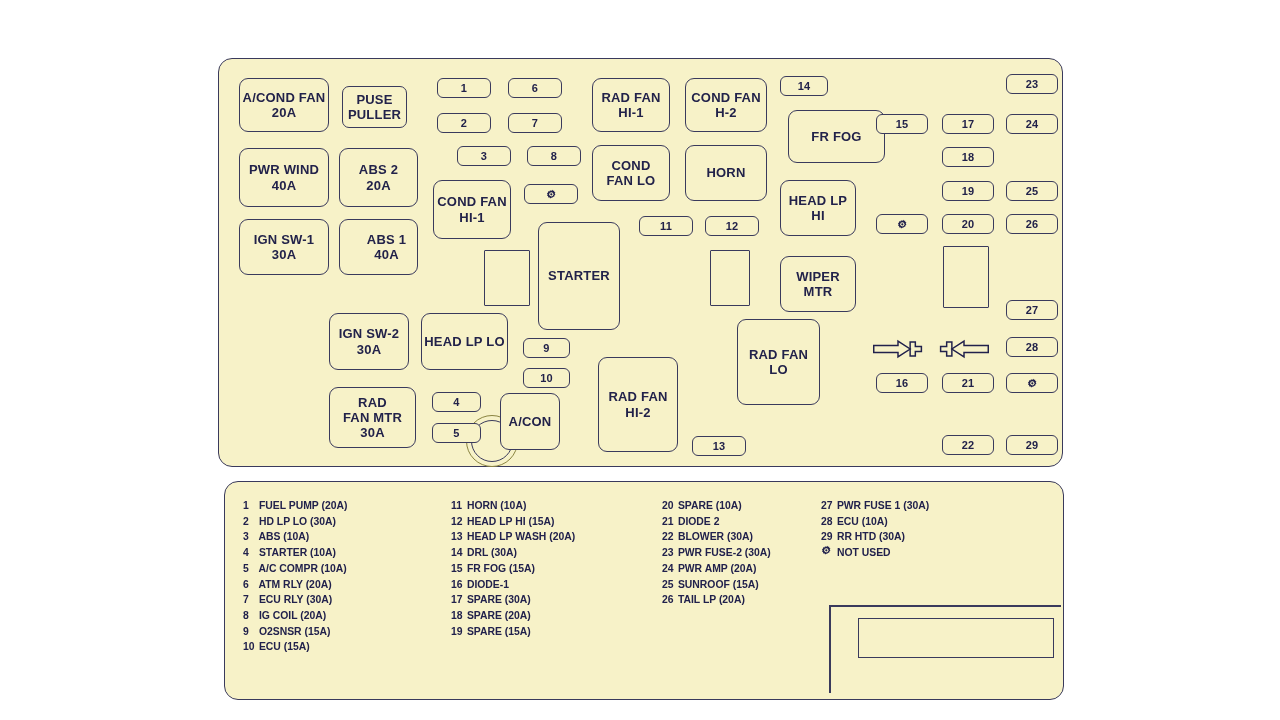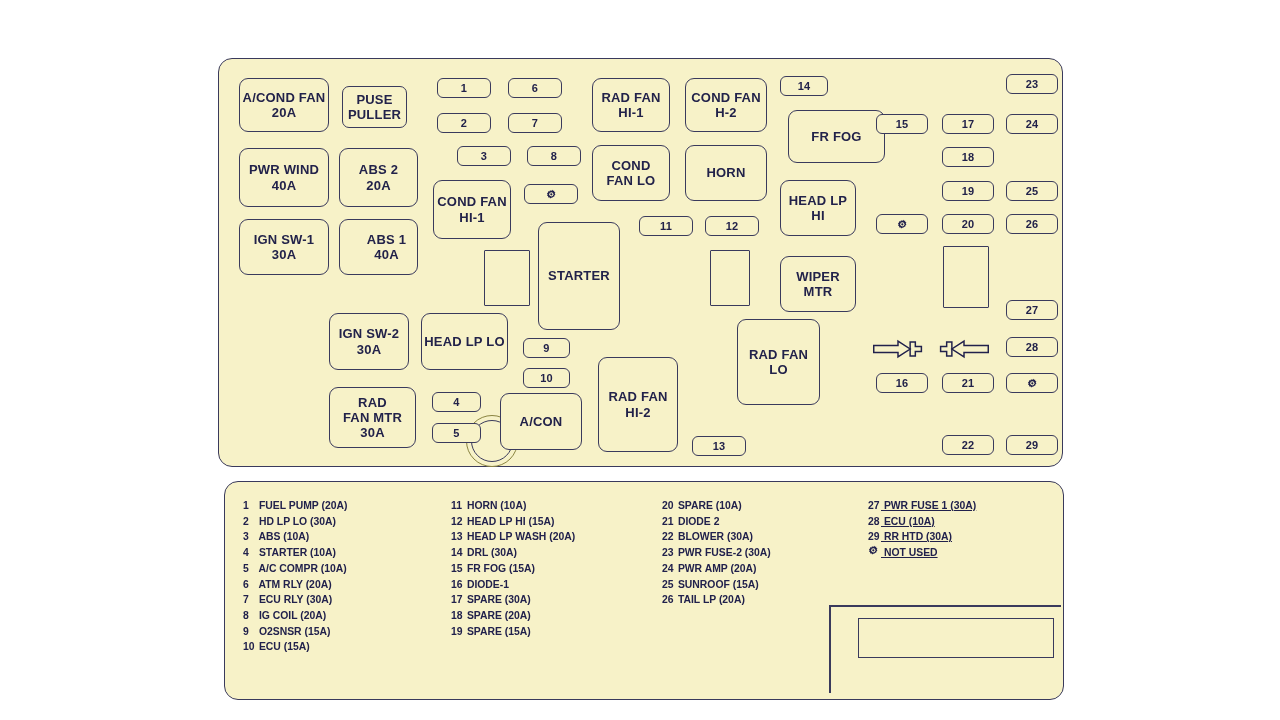--- a/index.html
+++ b/index.html
@@ -56,21 +56,21 @@
   .gear svg{display:block;}
 
   
   .diode{position:absolute;}
 
   
   .legend-col{position:absolute;top:498px;color:#21214c;font-size:10.4px;font-weight:700;line-height:15.7px;white-space:nowrap;}
   #legend-col-1{left:243px;}
   #legend-col-2{left:451px;}
   #legend-col-3{left:662px;}
-  #legend-col-4{left:868px;text-decoration:underline;}
+  #legend-col-4{left:821px;}
   .legend-line{display:block;}
   .legend-line .num{display:inline-block;min-width:13px;}
   #designated-note{
     position:absolute;left:224px;top:666px;width:640px;text-align:center;
     font-size:11.4px;font-weight:700;color:#21214c;letter-spacing:.3px;
   }
   #blank-box-outer{
     position:absolute;left:829px;top:605px;width:232px;height:88px;
     border:1.3px solid #3a3a5c;border-top-color:#3a3a5c;box-sizing:border-box;
     background:#f7f2c8;border-bottom:none;border-right:none;
@@ -129,21 +129,21 @@
         <span class="l2">30A</span>
       </div>
       <div class="cell relay" style="left: 421px; top: 313px; width: 87px; height: 57px;">
         <span class="l1">HEAD LP LO</span>
       </div>
       <div class="cell relay" style="left: 329px; top: 387px; width: 87px; height: 61px;">
         <span class="l1">RAD</span>
         <span class="l2">FAN MTR</span>
         <span class="l2">30A</span>
       </div>
-      <div class="cell relay" style="left: 500px; top: 393px; width: 82px; height: 57px;">
+      <div class="cell relay" style="left: 500px; top: 393px; width: 60px; height: 57px;">
         <span class="l1">A/CON</span>
       </div>
       <div class="cell relay" style="left: 592px; top: 78px; width: 78px; height: 54px;">
         <span class="l1">RAD FAN</span>
         <span class="l2">HI-1</span>
       </div>
       <div class="cell relay" style="left: 592px; top: 145px; width: 78px; height: 56px;">
         <span class="l1">COND</span>
         <span class="l2">FAN LO</span>
       </div>

